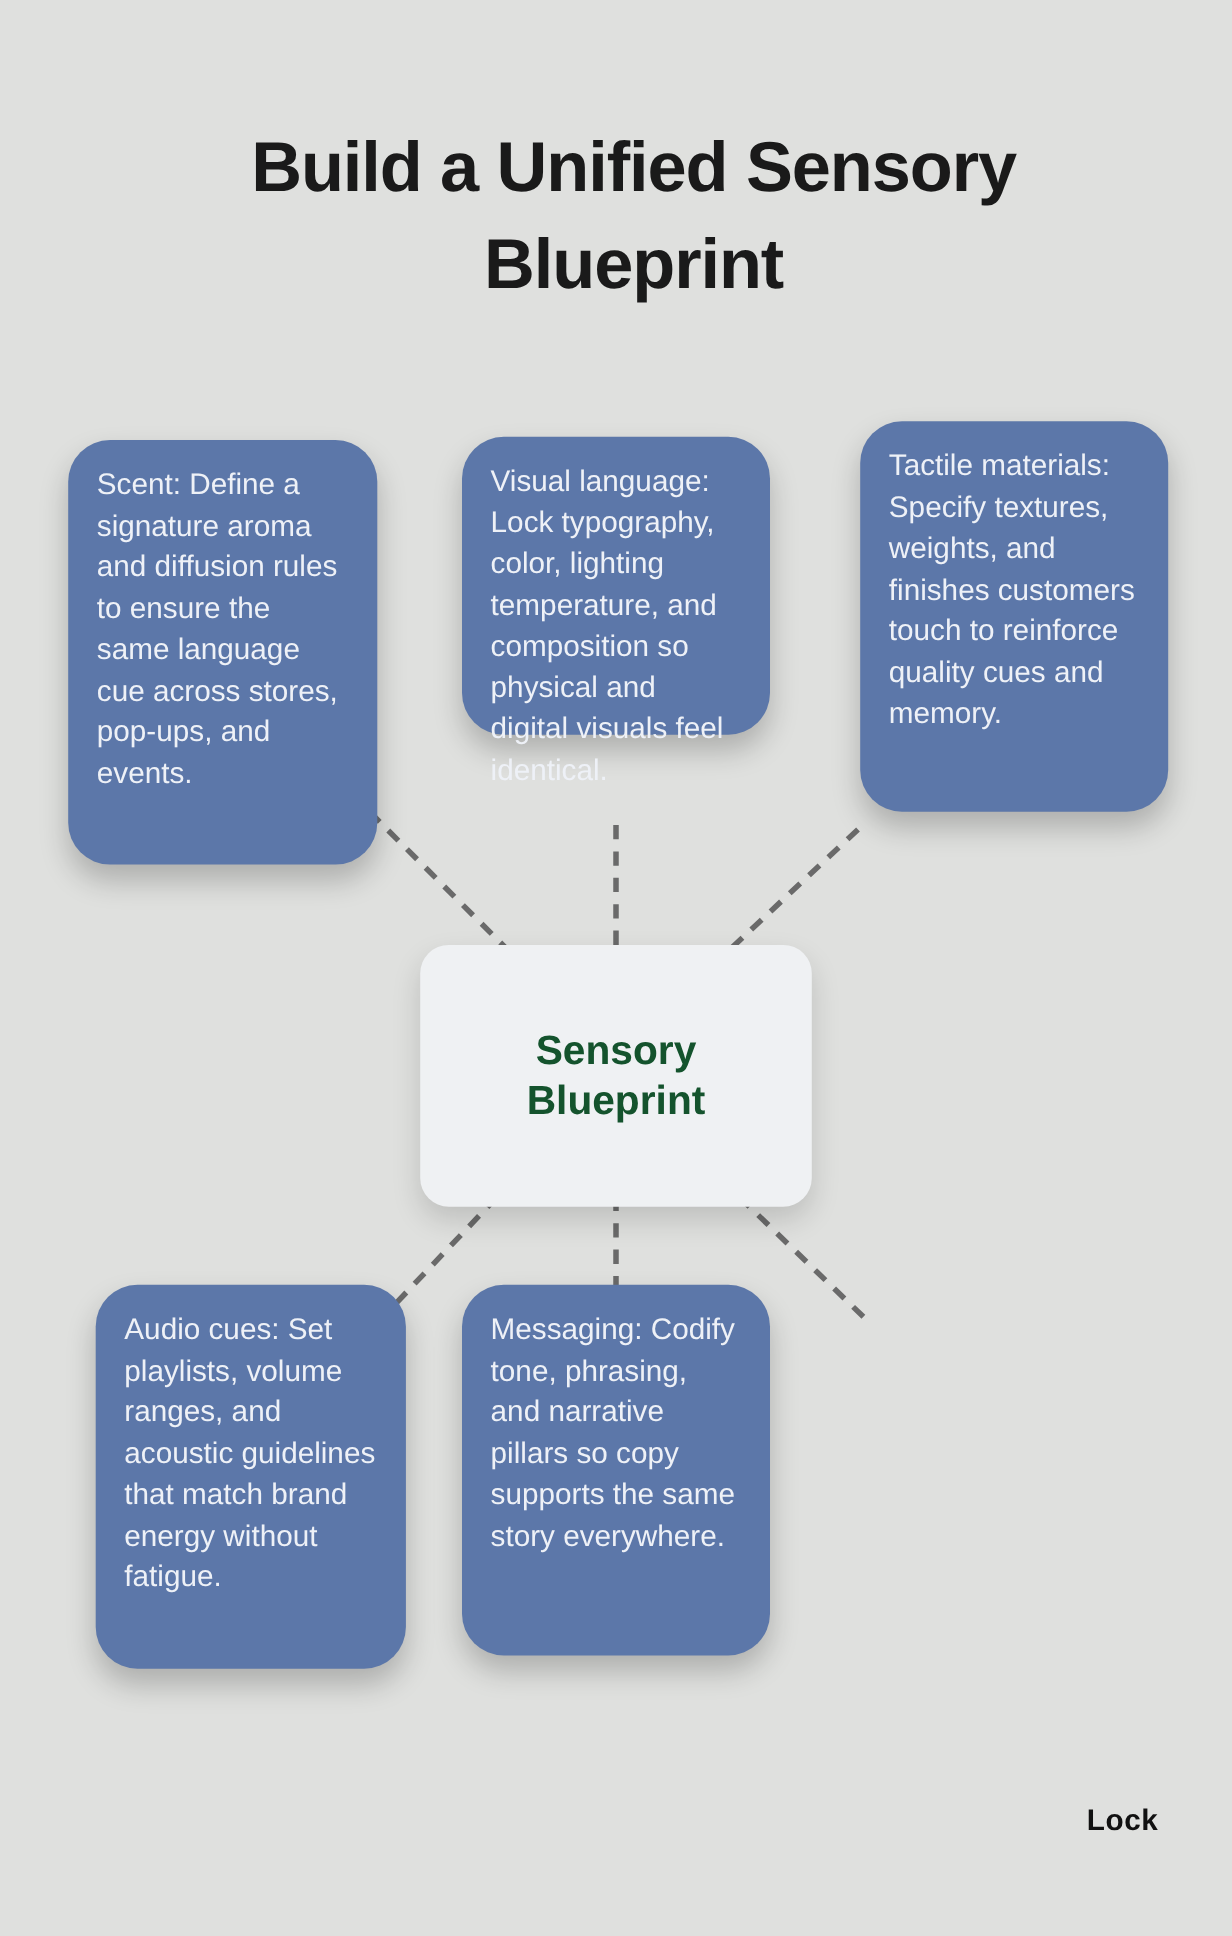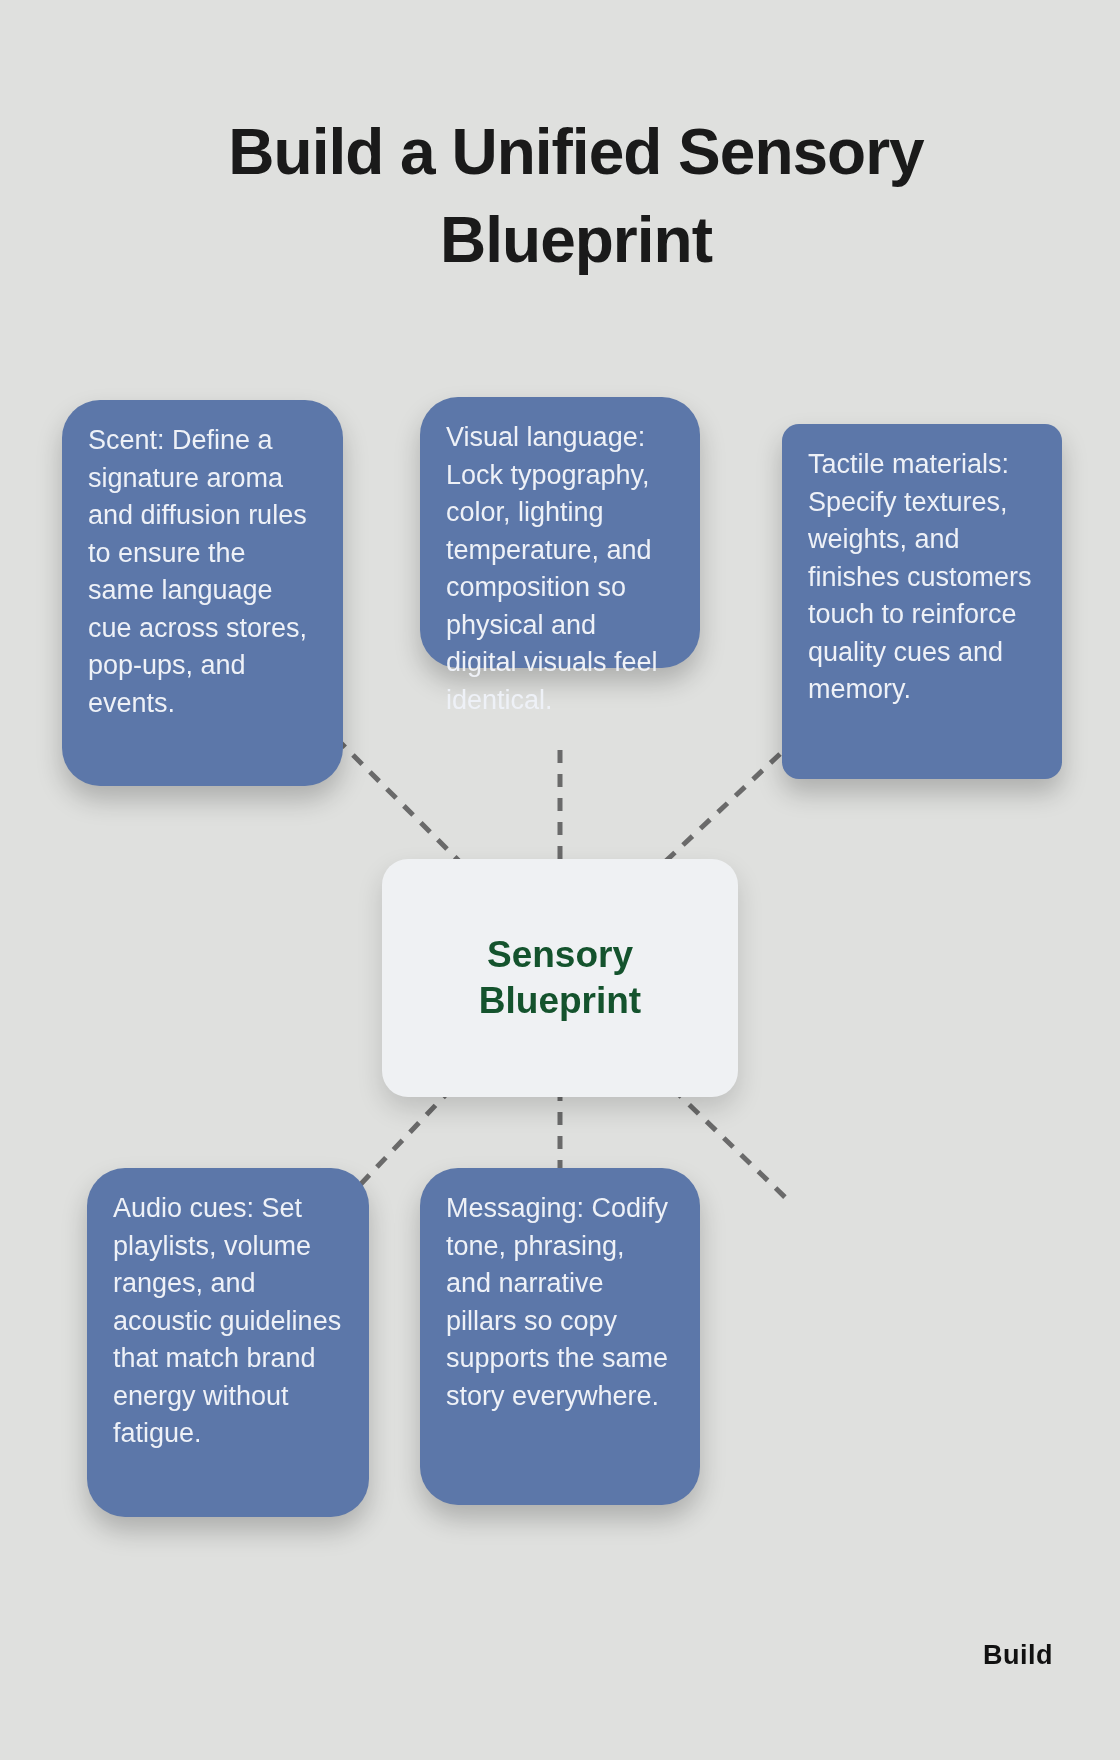--- a/index.html
+++ b/index.html
@@ -40,21 +40,21 @@
     color:#eef1f7;
     border-radius:38px;
     padding:22px 26px;
     box-sizing:border-box;
     font-size:27px;
     line-height:1.39;
     box-shadow:0 14px 26px rgba(0,0,0,0.22);
   }
   .node-scent    {left:62px;  top:400px; width:281px; height:386px;}
   .node-visual   {left:420px; top:397px; width:280px; height:271px;}
-  .node-tactile  {left:782px; top:424px; width:280px; height:355px;border-radius:17px;}
+  .node-tactile  {left:782px; top:383px; width:280px; height:355px;}
   .node-audio    {left:60px;  top:1168px;width:282px; height:349px;margin-left:27px;}
   .node-messaging{left:420px; top:1168px;width:280px; height:337px;}
   .node-ownership{left:782px; top:1168px;width:280px; height:312px;}
   .center-node{
     position:absolute;
     z-index:3;
     left:382px;top:859px;
     width:356px;height:238px;
     background:#eff1f3;
     border-radius:26px;
@@ -116,15 +116,15 @@
 
   <div class="node node-audio">
     <span>Audio cues: Set playlists, volume ranges, and acoustic guidelines that match brand energy without fatigue.</span>
   </div>
 
   <div class="node node-messaging">
     <span>Messaging: Codify tone, phrasing, and narrative pillars so copy supports the same story everywhere.</span>
   </div>
 
 
-  <div class="brand">Build</div>
+  <div class="brand">Lock</div>
 
 </div>
 
 </body></html>

